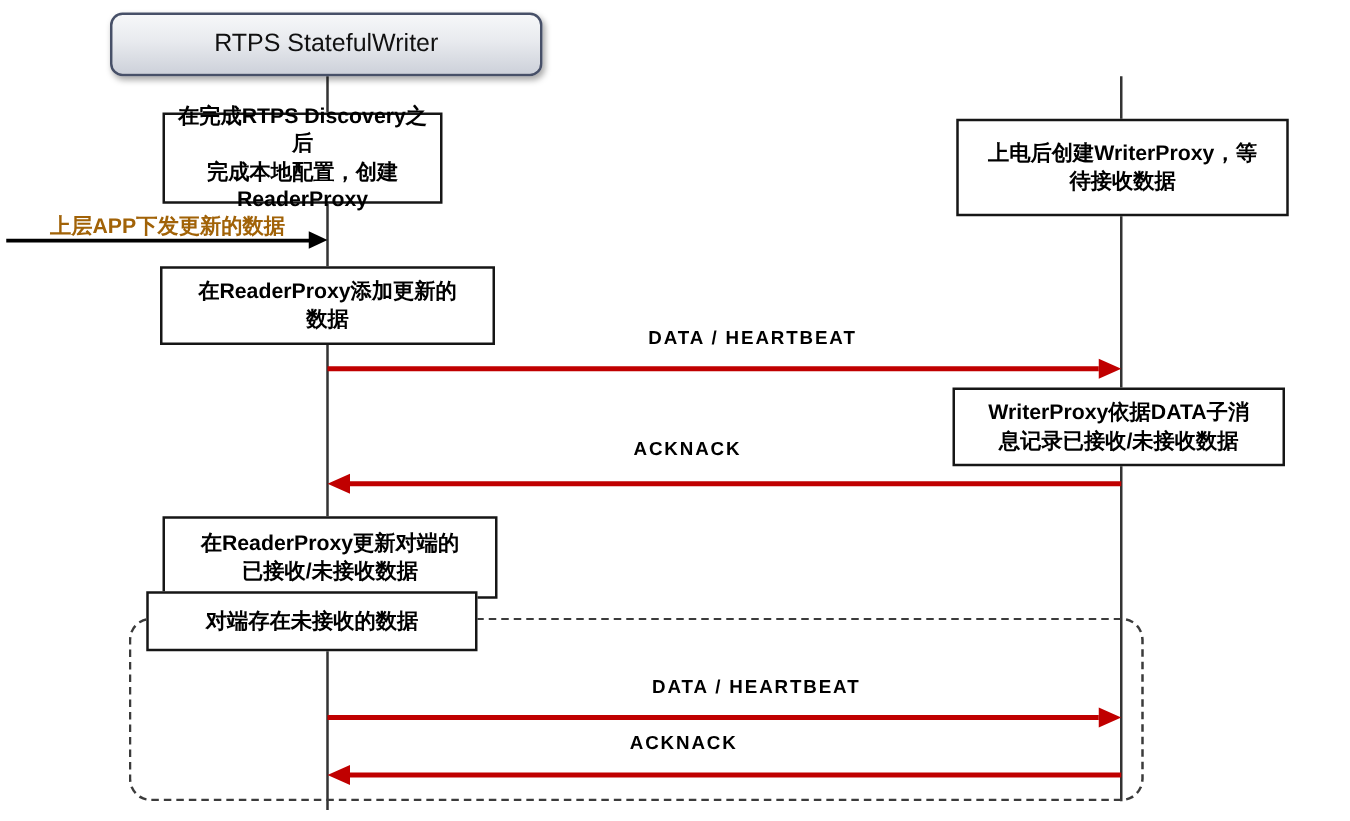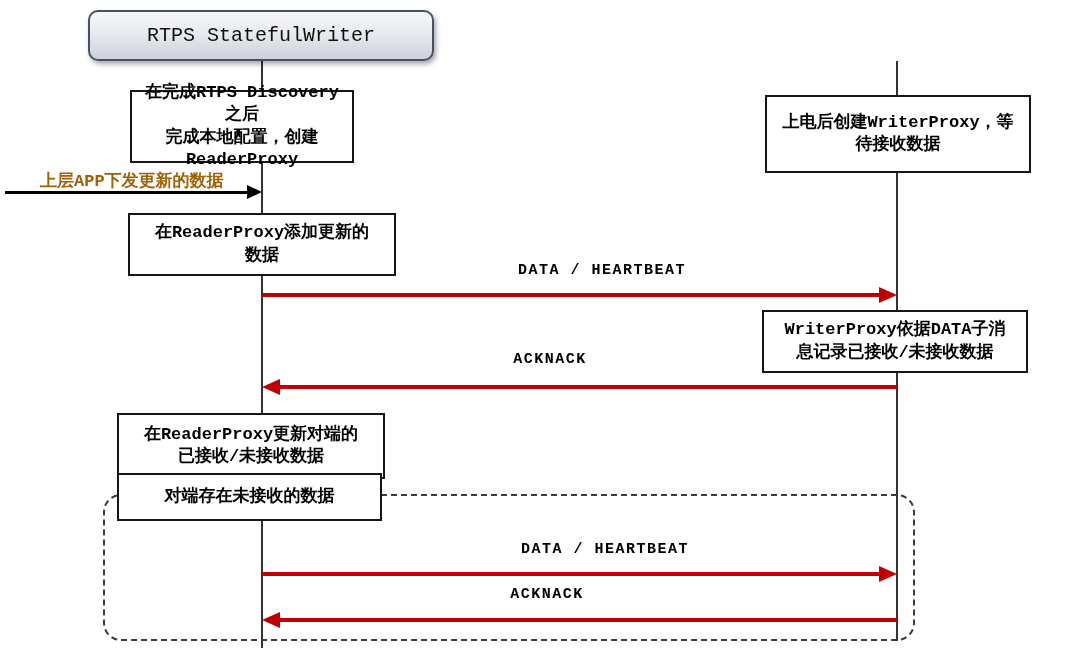--- a/index.html
+++ b/index.html
@@ -1,18 +1,18 @@
 <!DOCTYPE html>
 <html style="--arrow-red: #C00000; --lifeline: #333333; --note-border: #161616; --header-border: #475068; --loop-border: #3b3b3b;"><head>
 <meta charset="utf-8">
 <style>
   html,body{margin:0;padding:0;background:#fff;}
   #canvas{
     position:relative;width:1080px;height:657px;background:#fff;overflow:hidden;
-    font-family:Liberation Mono, monospace;color:#000;
+    font-family:Liberation Sans, sans-serif;color:#000;
   }
   
   .lifeline{position:absolute;width:2px;background:var(--lifeline,#333);}
   
   .actor{
     position:absolute;height:51px;border:2px solid var(--header-border,#475068);
     border-radius:10px;box-sizing:border-box;
     background:linear-gradient(to bottom,#f6f7f9 0%,#e8eaee 45%,#cdd1da 100%);
     box-shadow:2px 3px 5px rgba(0,0,0,0.35);
     display:flex;align-items:center;justify-content:center;
@@ -82,17 +82,17 @@
 
   <div class="note" style="left:130px;top:90px;width:224px;height:73px;">在完成RTPS Discovery之后
 完成本地配置，创建
 ReaderProxy</div>
   <div class="note" style="left:765px;top:95px;width:266px;height:78px;">上电后创建WriterProxy，等
 待接收数据</div>
   <div class="note" style="left:128px;top:213px;width:268px;height:63px;">在ReaderProxy添加更新的
 数据</div>
   <div class="note" style="left:762px;top:310px;width:266px;height:63px;">WriterProxy依据DATA子消
 息记录已接收/未接收数据</div>
-  <div class="note" style="left:117px;top:413px;width:268px;height:66px;">在ReaderProxy更新对端的
+  <div class="note" style="left:130px;top:413px;width:268px;height:66px;">在ReaderProxy更新对端的
 已接收/未接收数据</div>
   <div class="note" style="left:117px;top:473px;width:265px;height:48px;">对端存在未接收的数据</div>
 
 </div>
 
 </body></html>

